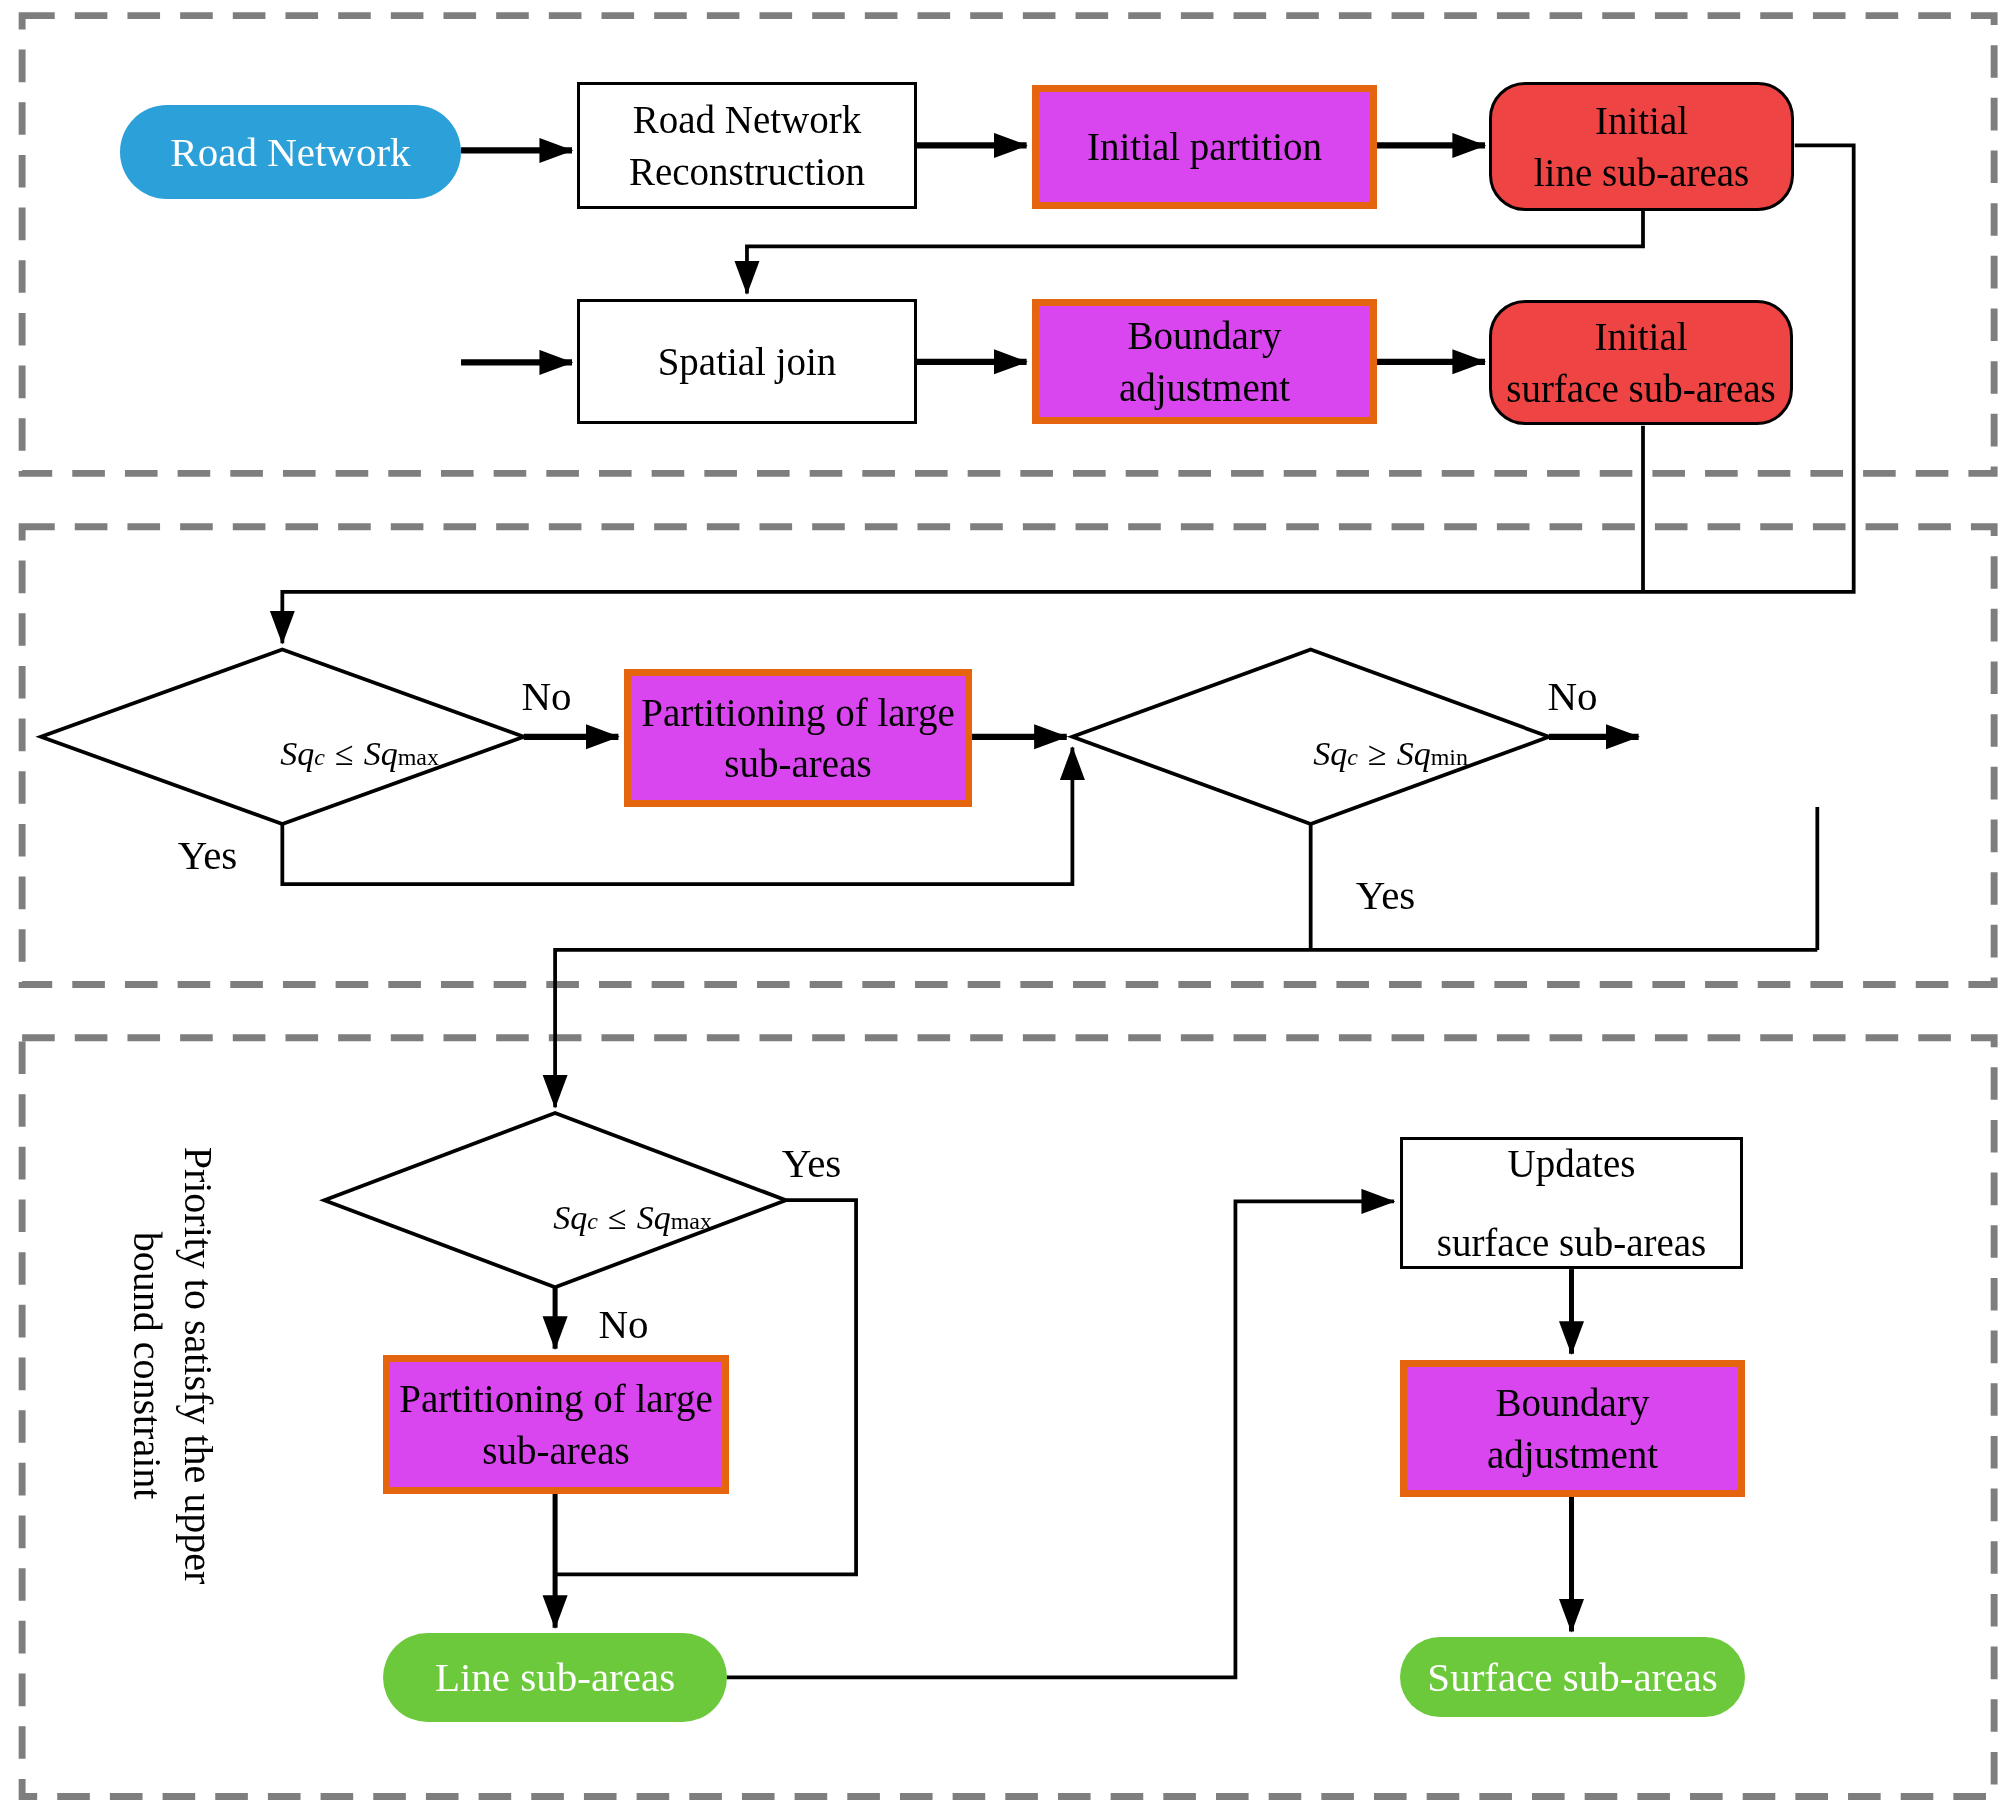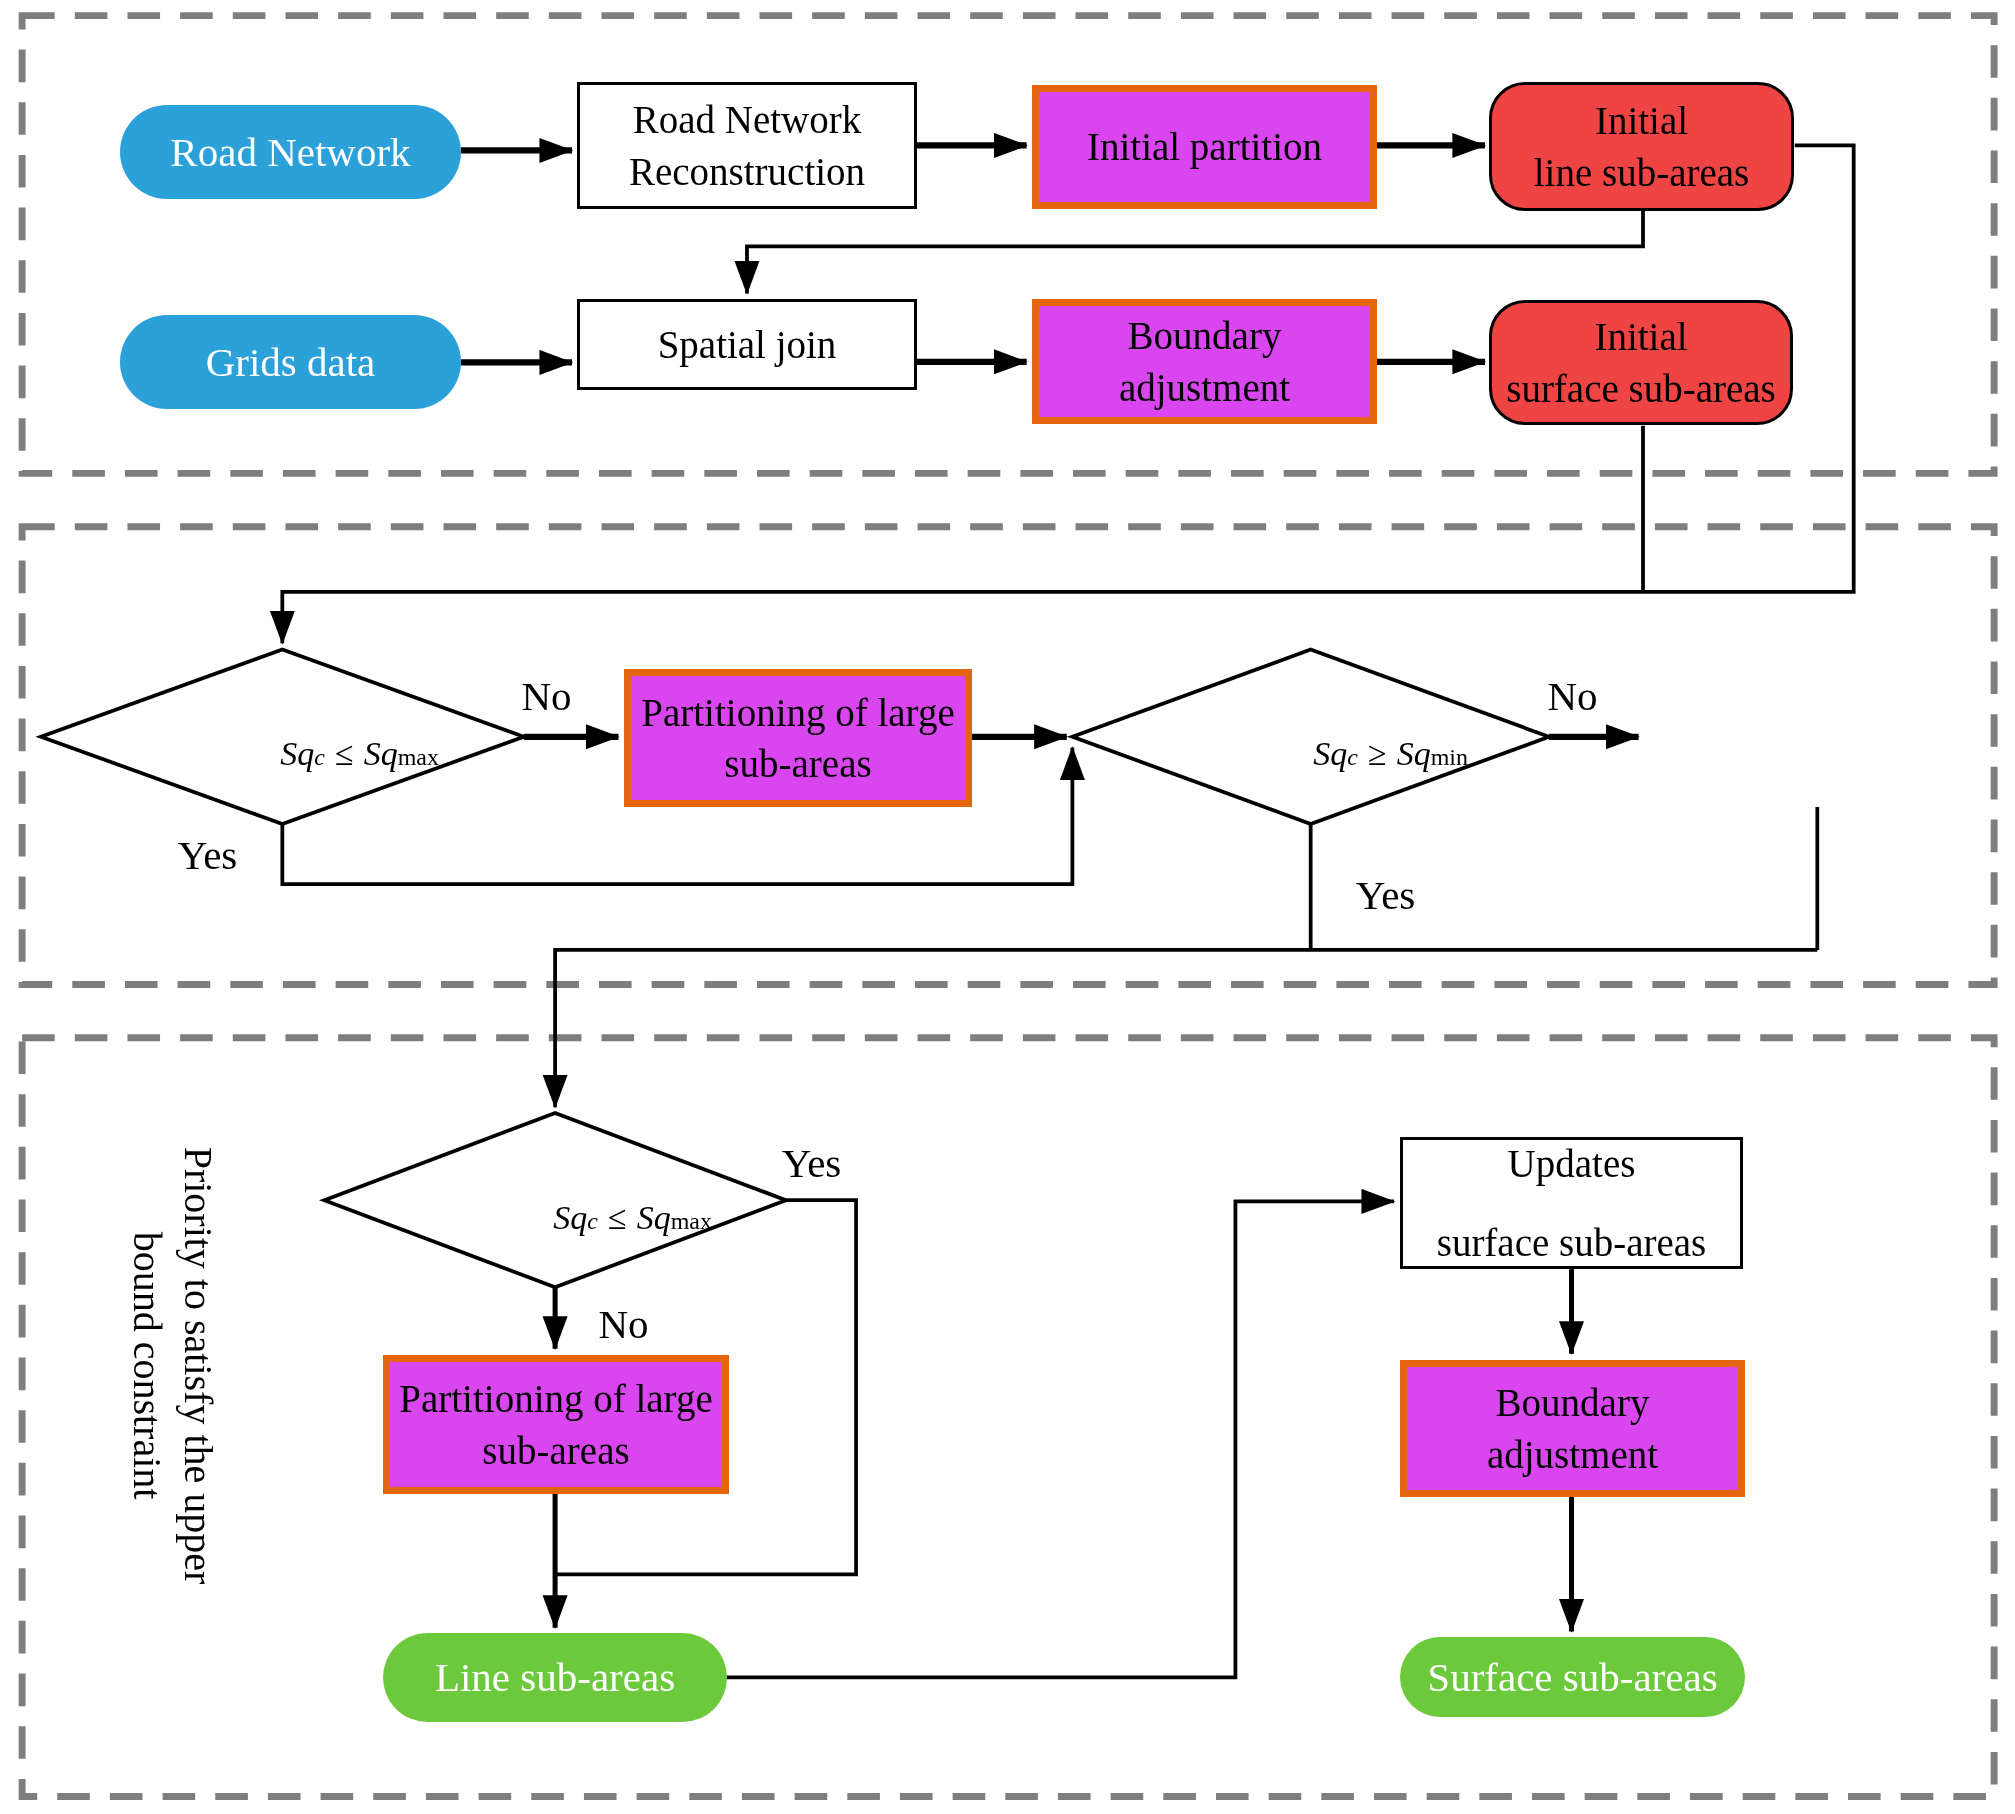--- a/index.html
+++ b/index.html
@@ -79,24 +79,21 @@
     <span>Road Network</span>
     <span>Reconstruction</span>
   </div>
   <div class="node orange" style="left:1032px;top:85px;width:345px;height:124px;">
     <span>Initial partition</span>
   </div>
   <div class="node round" style="left:1489px;top:82px;width:305px;height:129px;">
     <span>Initial</span>
     <span>line sub-areas</span>
   </div>
-  <div class="node pill-blue" style="left:120px;top:315px;width:341px;height:94px;">
-    <span>Grids data</span>
-  </div>
-  <div class="node rect" style="left:577px;top:299px;width:340px;height:91px;">
+  <div class="node rect" style="left:577px;top:299px;width:340px;height:125px;">
     <span>Spatial join</span>
   </div>
   <div class="node orange" style="left:1032px;top:299px;width:345px;height:125px;">
     <span>Boundary</span>
     <span>adjustment</span>
   </div>
   <div class="node round" style="left:1489px;top:300px;width:304px;height:125px;">
     <span>Initial</span>
     <span>surface sub-areas</span>
   </div>

